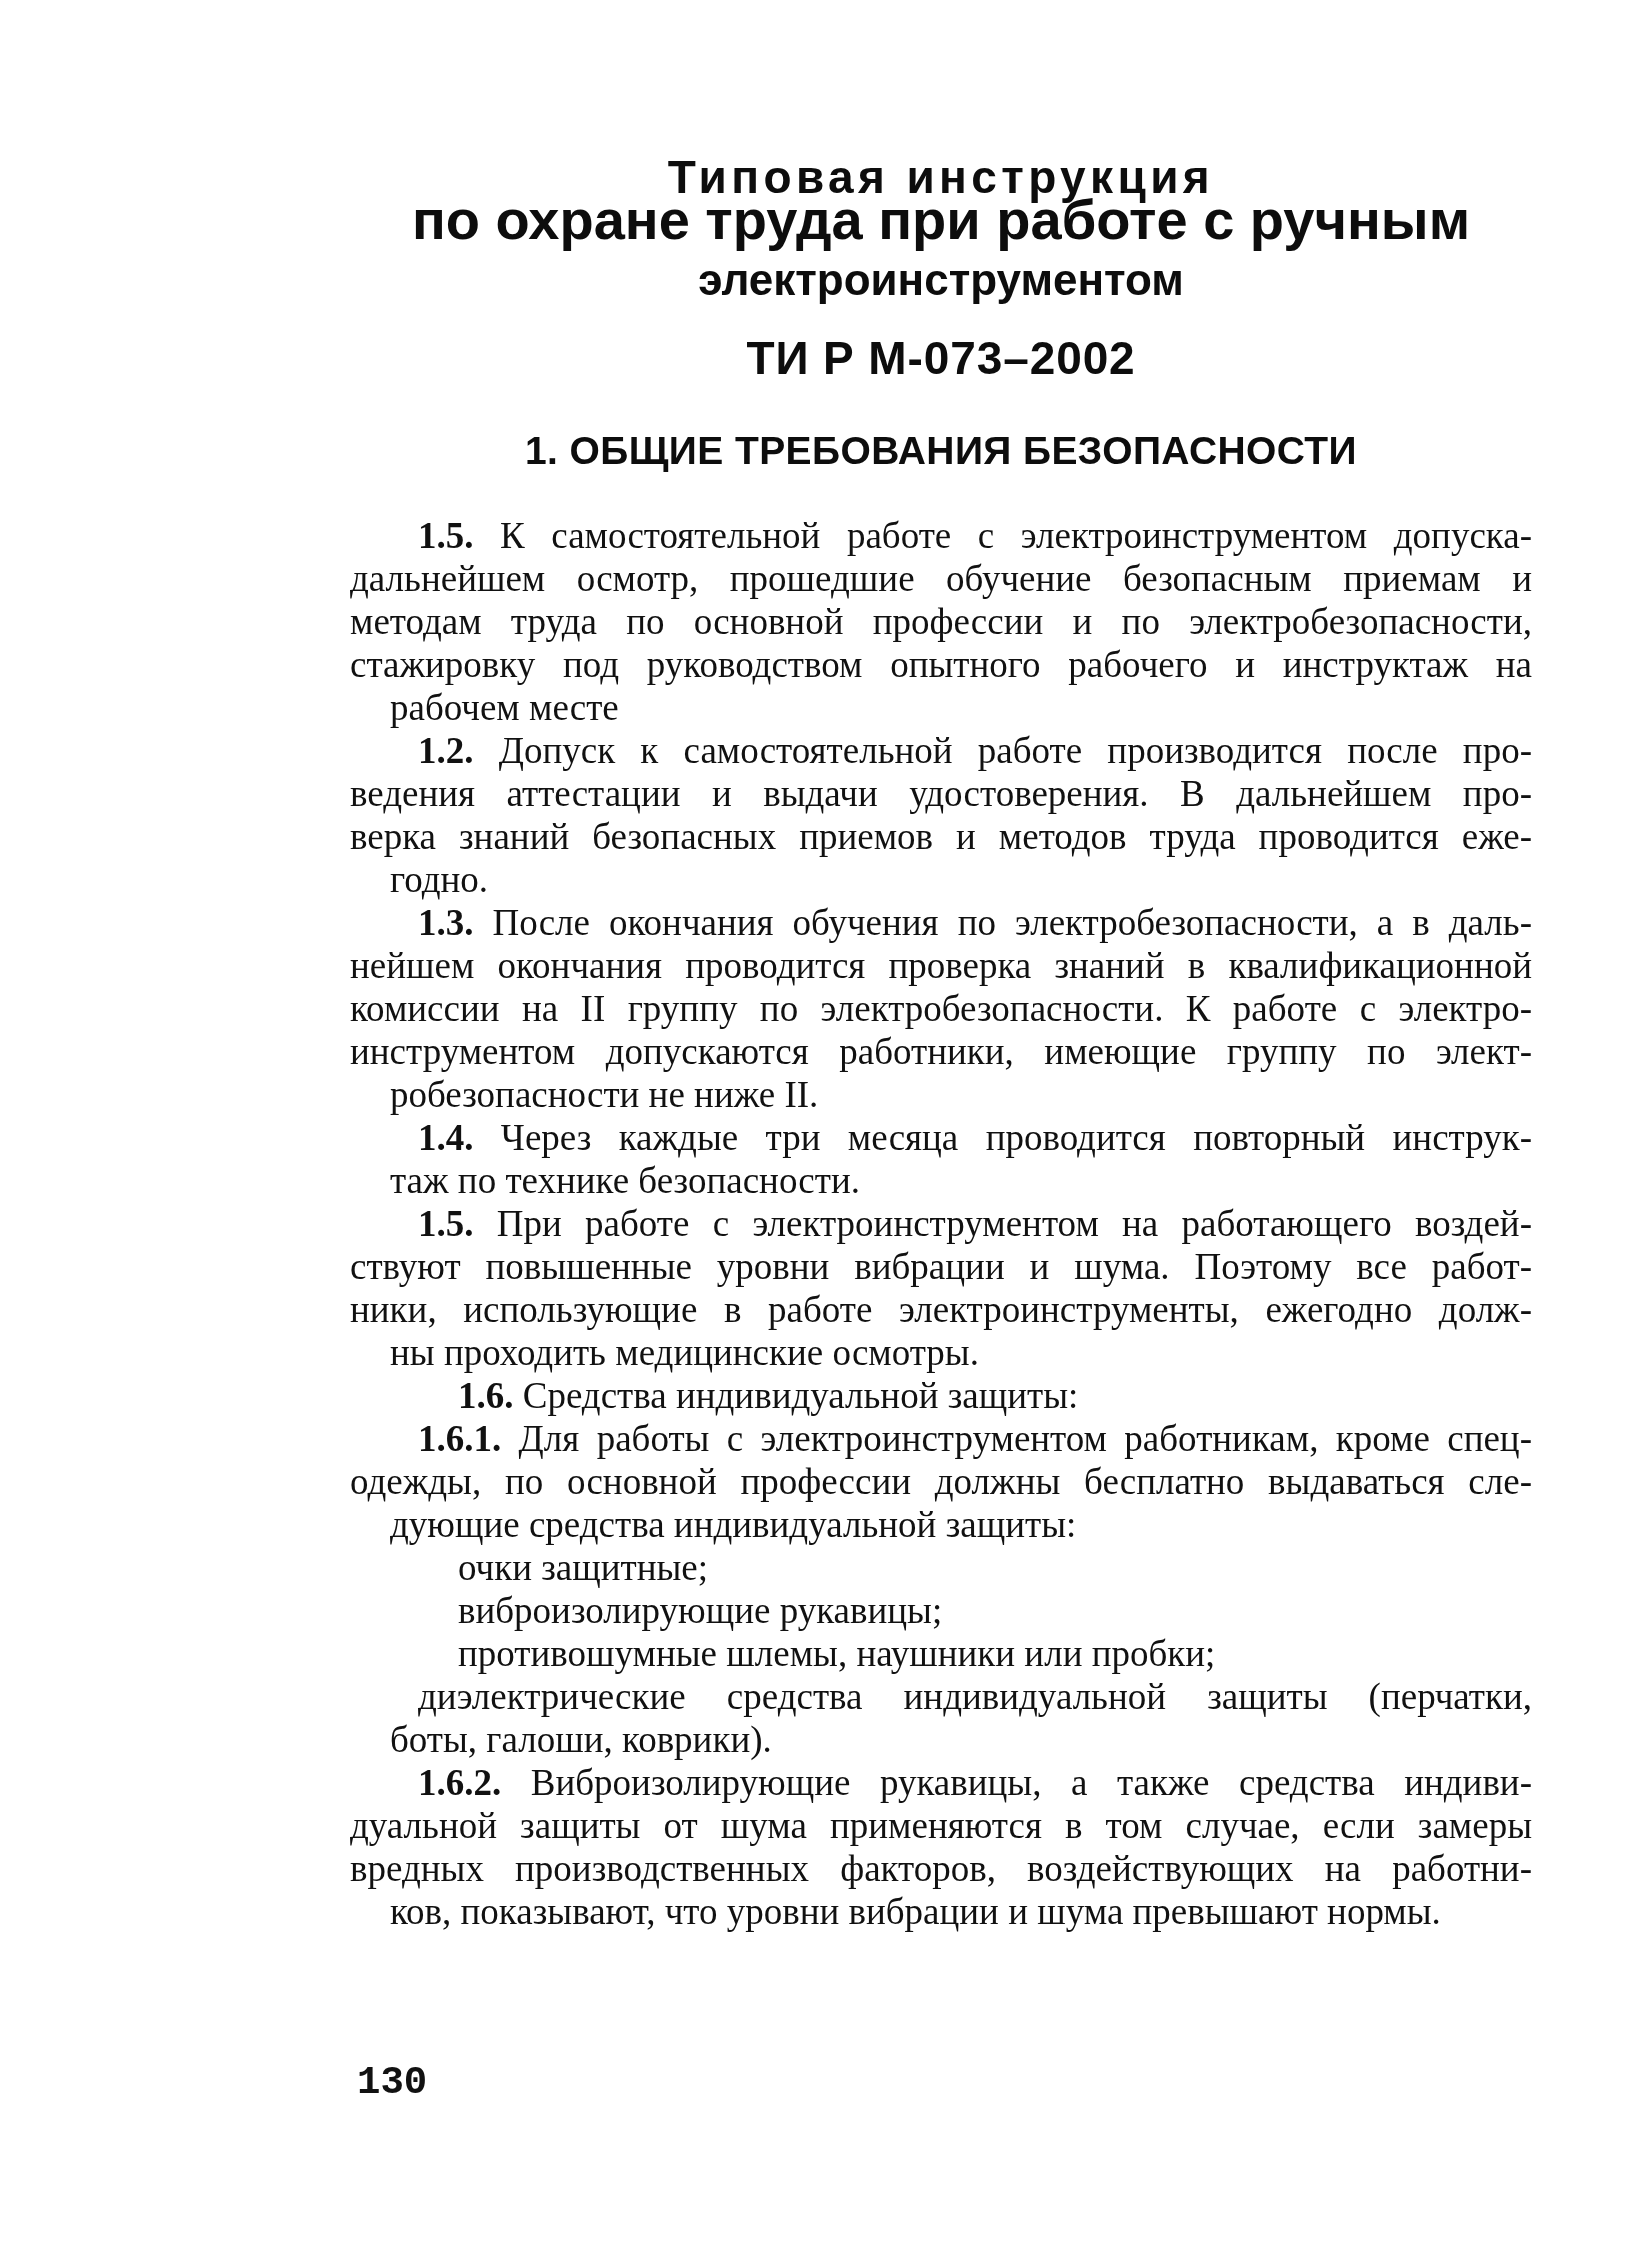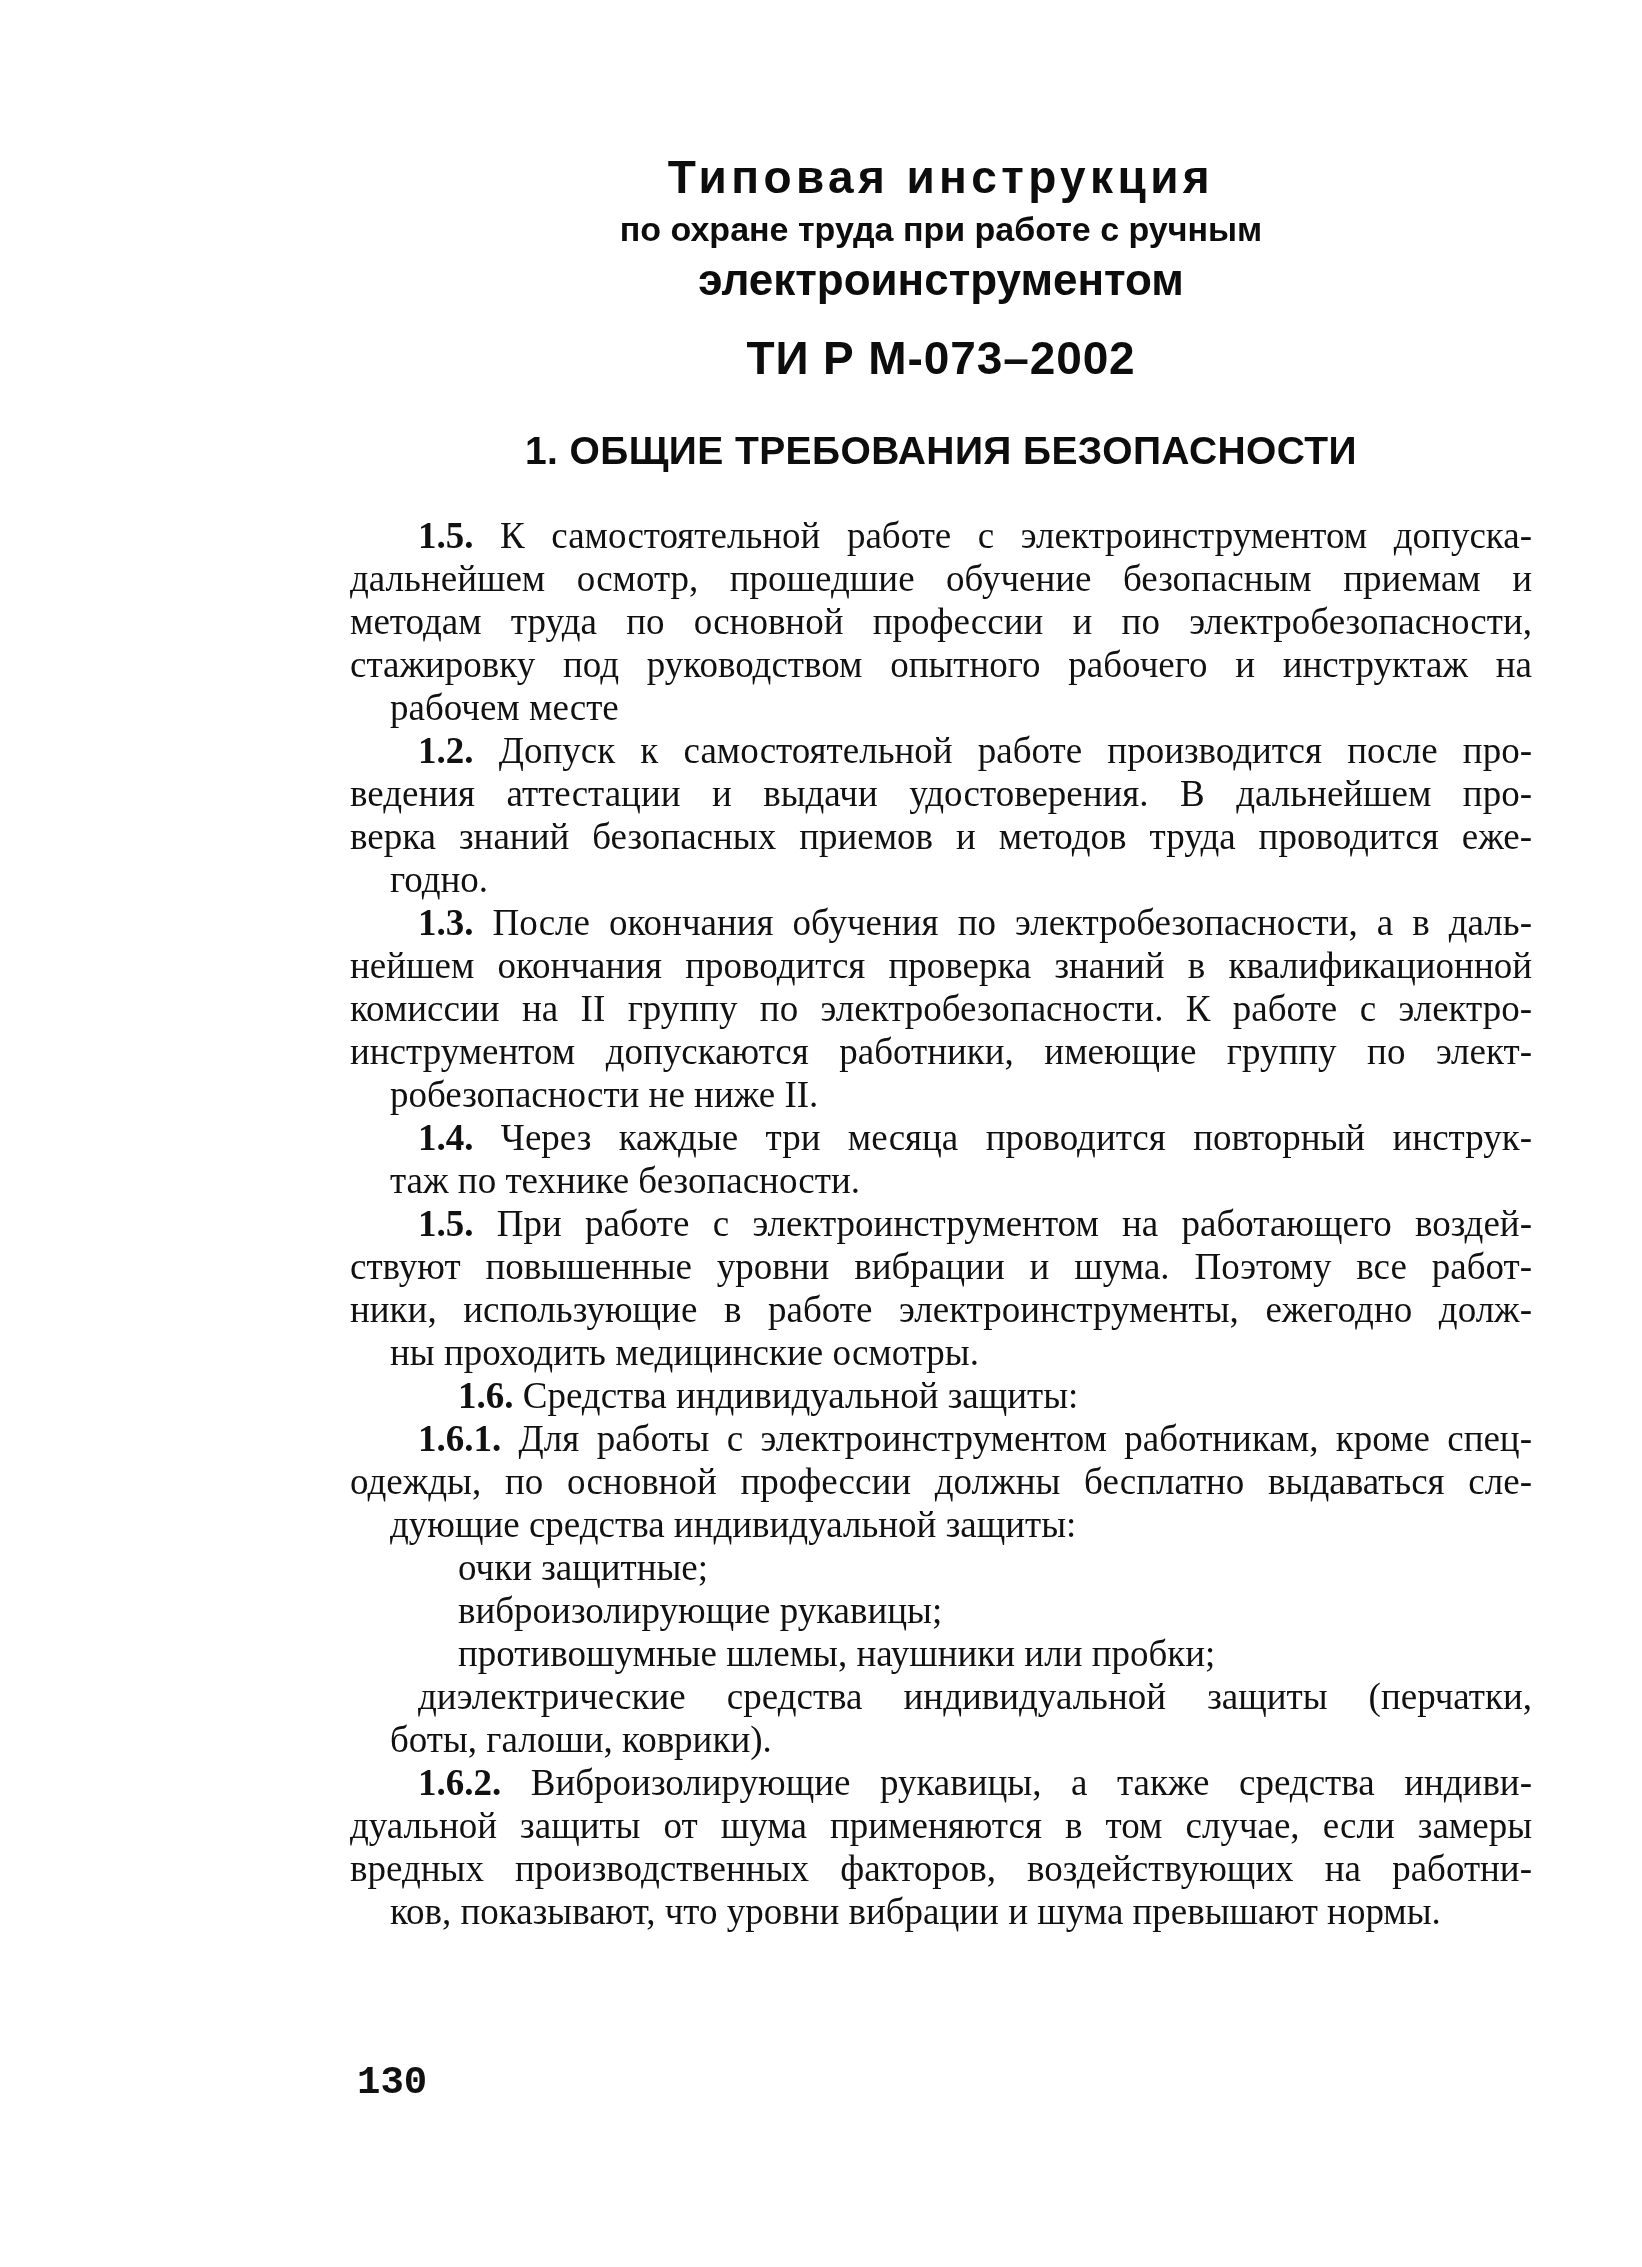--- a/index.html
+++ b/index.html
@@ -1,21 +1,21 @@
 <!DOCTYPE html>
 <html style="font-size:14px"><head>
 <meta charset="utf-8">
 <style>
   html, body { margin: 0; padding: 0; background: #ffffff; }
   body { width: 1643px; height: 2267px; position: relative; overflow: hidden; color: #111; }
   .page { position: absolute; left: 0; top: 0; width: 1643px; height: 2267px; background: #fff; }
   .title-block { position: absolute; left: 350px; width: 1182px; text-align: center;
     font-family: "Liberation Sans", "DejaVu Sans", sans-serif; font-weight: bold; color: #0d0d0d; }
   .t1 { top: 151px; font-size: 46px; letter-spacing: 4.4px; line-height: 53px; }
-  .t2 { top: 203px; font-size: 34px; line-height: 53px; }
+  .t2 { top: 193px; font-size: 56px; line-height: 53px; }
   .t3 { top: 253px; font-size: 44px; line-height: 53px; }
   .code { top: 332px; font-size: 46px; line-height: 53px; letter-spacing: 0.9px; }
   .section { top: 426px; font-size: 39px; line-height: 50px; letter-spacing: 0.4px; }
   .body-text { position: absolute; left: 350px; top: 514px; width: 1182px;
     font-family: "Liberation Serif", "DejaVu Serif", serif; font-size: 37px; line-height: 43px; color: #111; }
   .line { display: block; height: 43px; white-space: nowrap; text-align: justify; text-align-last: justify; overflow: hidden; }
   .line.last { text-align-last: left; margin-left: 40px; }
   .line.ind { padding-left: 68px; }
   .num { font-weight: bold; }
   .page-number { position: absolute; left: 357px; top: 2061px; font-family: Liberation Mono, monospace;

